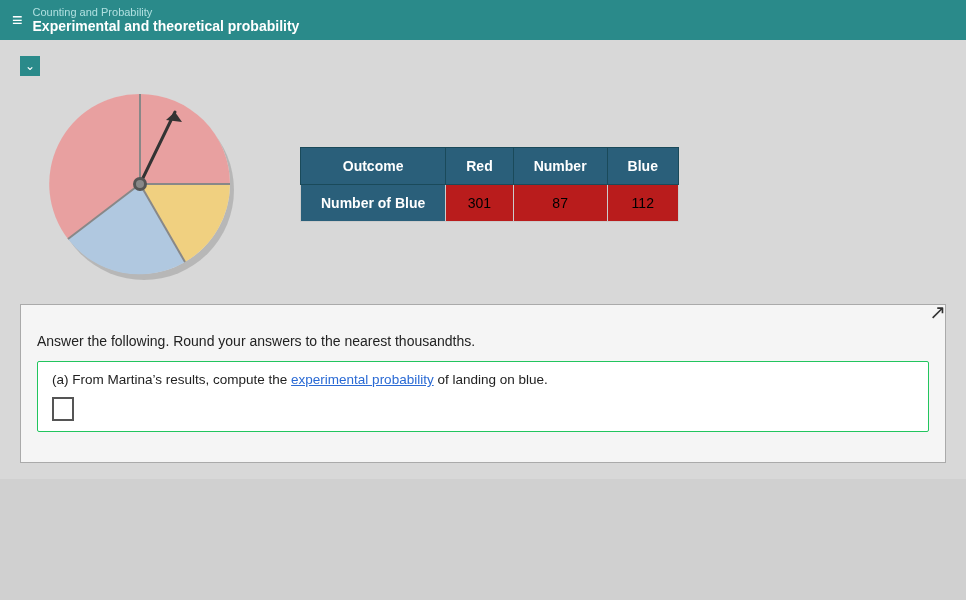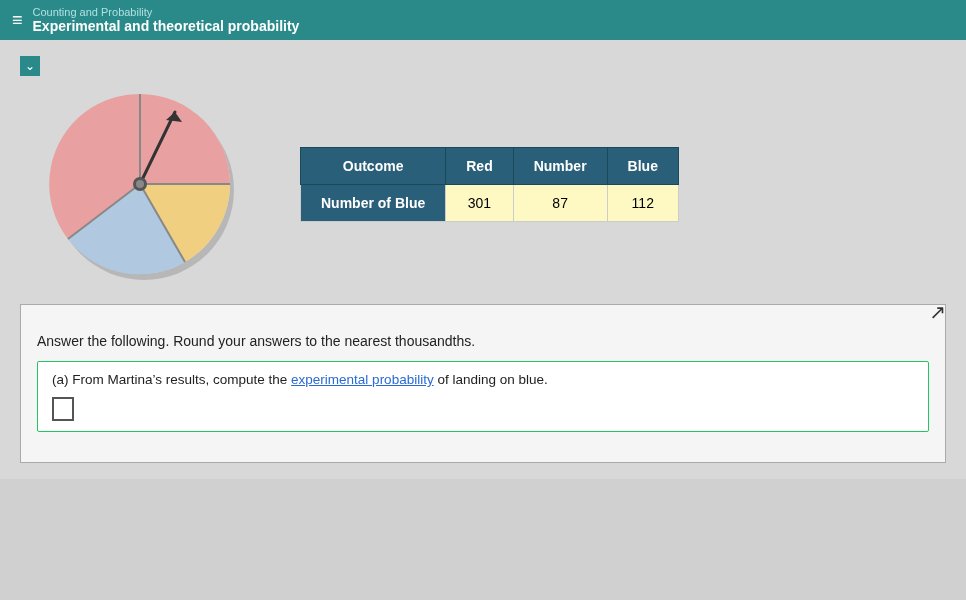--- a/index.html
+++ b/index.html
@@ -106,21 +106,21 @@
 
     .data-table th:first-child {
       text-align: center;
     }
 
     .data-table td {
       padding: 10px 20px;
       text-align: center;
       font-size: 14px;
       border: 1px solid #ccc;
-      background: #fef9c3;
+      background: #b91c1c;
     }
 
     .data-table td:first-child {
       font-weight: bold;
       background: #2a5f7a;
       color: white;
       text-align: center;
     }
 
     

